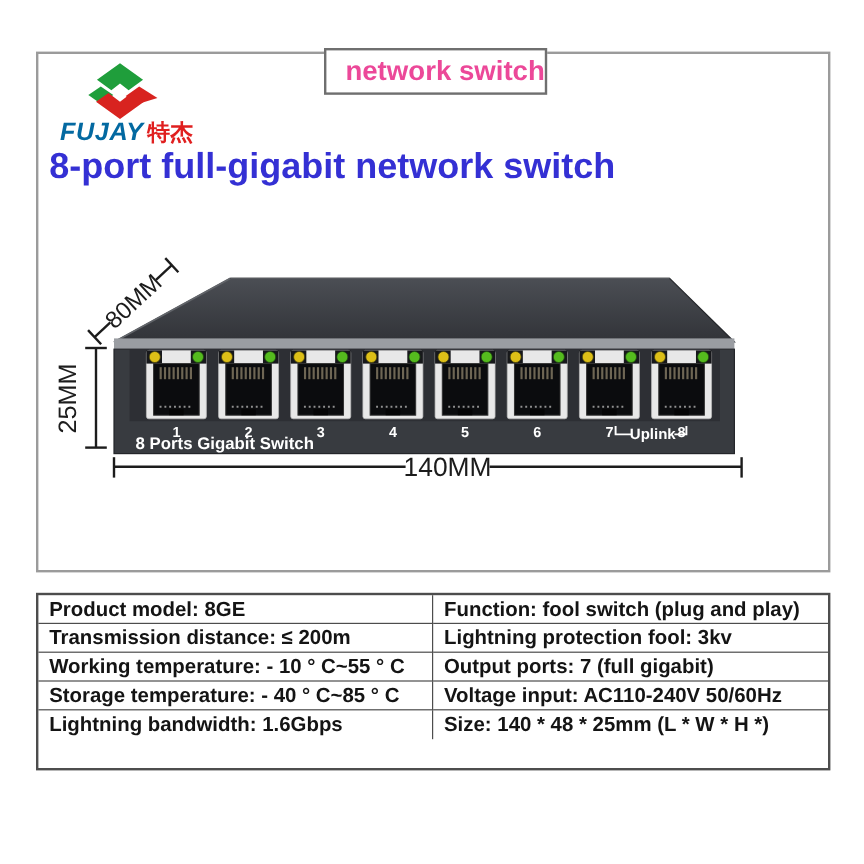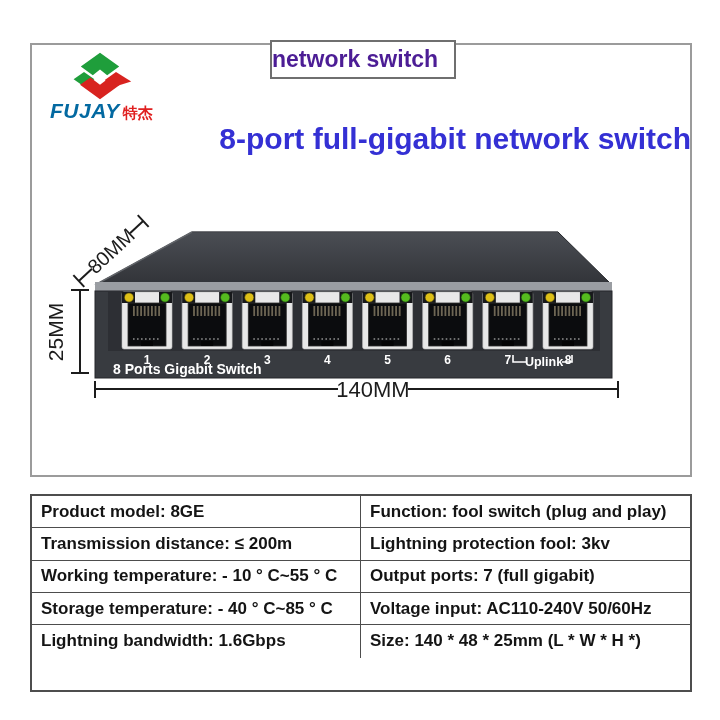--- a/index.html
+++ b/index.html
@@ -5,35 +5,35 @@
   html,body{margin:0;padding:0;background:#ffffff;}
   body{width:720px;height:720px;font-family:"Liberation Sans",sans-serif;}
   *{box-sizing:border-box;}
   .stage{position:relative;width:720px;height:720px;background:#fff;overflow:hidden;}
 
   .outer-box{position:absolute;left:30px;top:43px;width:662px;height:434px;
              border:2px solid #9b9b9b;background:#fff;}
 
   .tag-box{position:absolute;left:270px;top:40px;width:186px;height:39px;
            border:2px solid #6f6f6f;background:#fff;z-index:6;
-           display:flex;align-items:center;justify-content:flex-start;
-           font-size:23px;font-weight:bold;color:#4c1d95;}
+           display:flex;align-items:center;justify-content:flex-end;
+           font-size:23px;font-weight:bold;color:#ec4899;}
 
   .logo{position:absolute;left:50px;top:52px;z-index:5;}
   .logo svg{display:block;margin-left:12px;}
   .logo-text{margin-top:1px;white-space:nowrap;line-height:20px;}
   .logo-name{font-size:21px;font-weight:bold;font-style:italic;color:#0369a1;letter-spacing:.5px;}
-  .logo-cn{font-size:15px;font-weight:bold;color:#e01f1f;margin-left:3px;font-style:normal;}
-
-  .main-title{position:absolute;left:31px;top:122px;width:660px;text-align:right;
+  .logo-cn{font-size:19px;font-weight:bold;color:#e01f1f;margin-left:3px;font-style:normal;}
+
+  .main-title{position:absolute;left:31px;top:122px;width:660px;text-align:left;
               font-size:30px;font-weight:bold;color:#3430d4;z-index:4;padding-left:10px;}
 
   .device-svg{position:absolute;left:40px;top:205px;z-index:3;}
 
-  .spec-table{position:absolute;left:30px;top:494px;width:662px;height:198px;
+  .spec-table{position:absolute;left:30px;top:494px;width:662px;height:148px;
               display:grid;grid-template-columns:1fr 1fr;grid-template-rows:repeat(6,1fr);
               border:2px solid #4d4d4d;background:#fff;z-index:4;}
   .spec-cell{border-right:1px solid #4d4d4d;border-bottom:1px solid #4d4d4d;
              display:flex;align-items:center;padding-left:9px;
              font-size:17px;font-weight:bold;color:#141414;white-space:nowrap;}
   .spec-cell:nth-child(2n){border-right:none;}
   .spec-cell:nth-last-child(-n+2){border-bottom:none;}
 </style>
 </head>
 <body>

